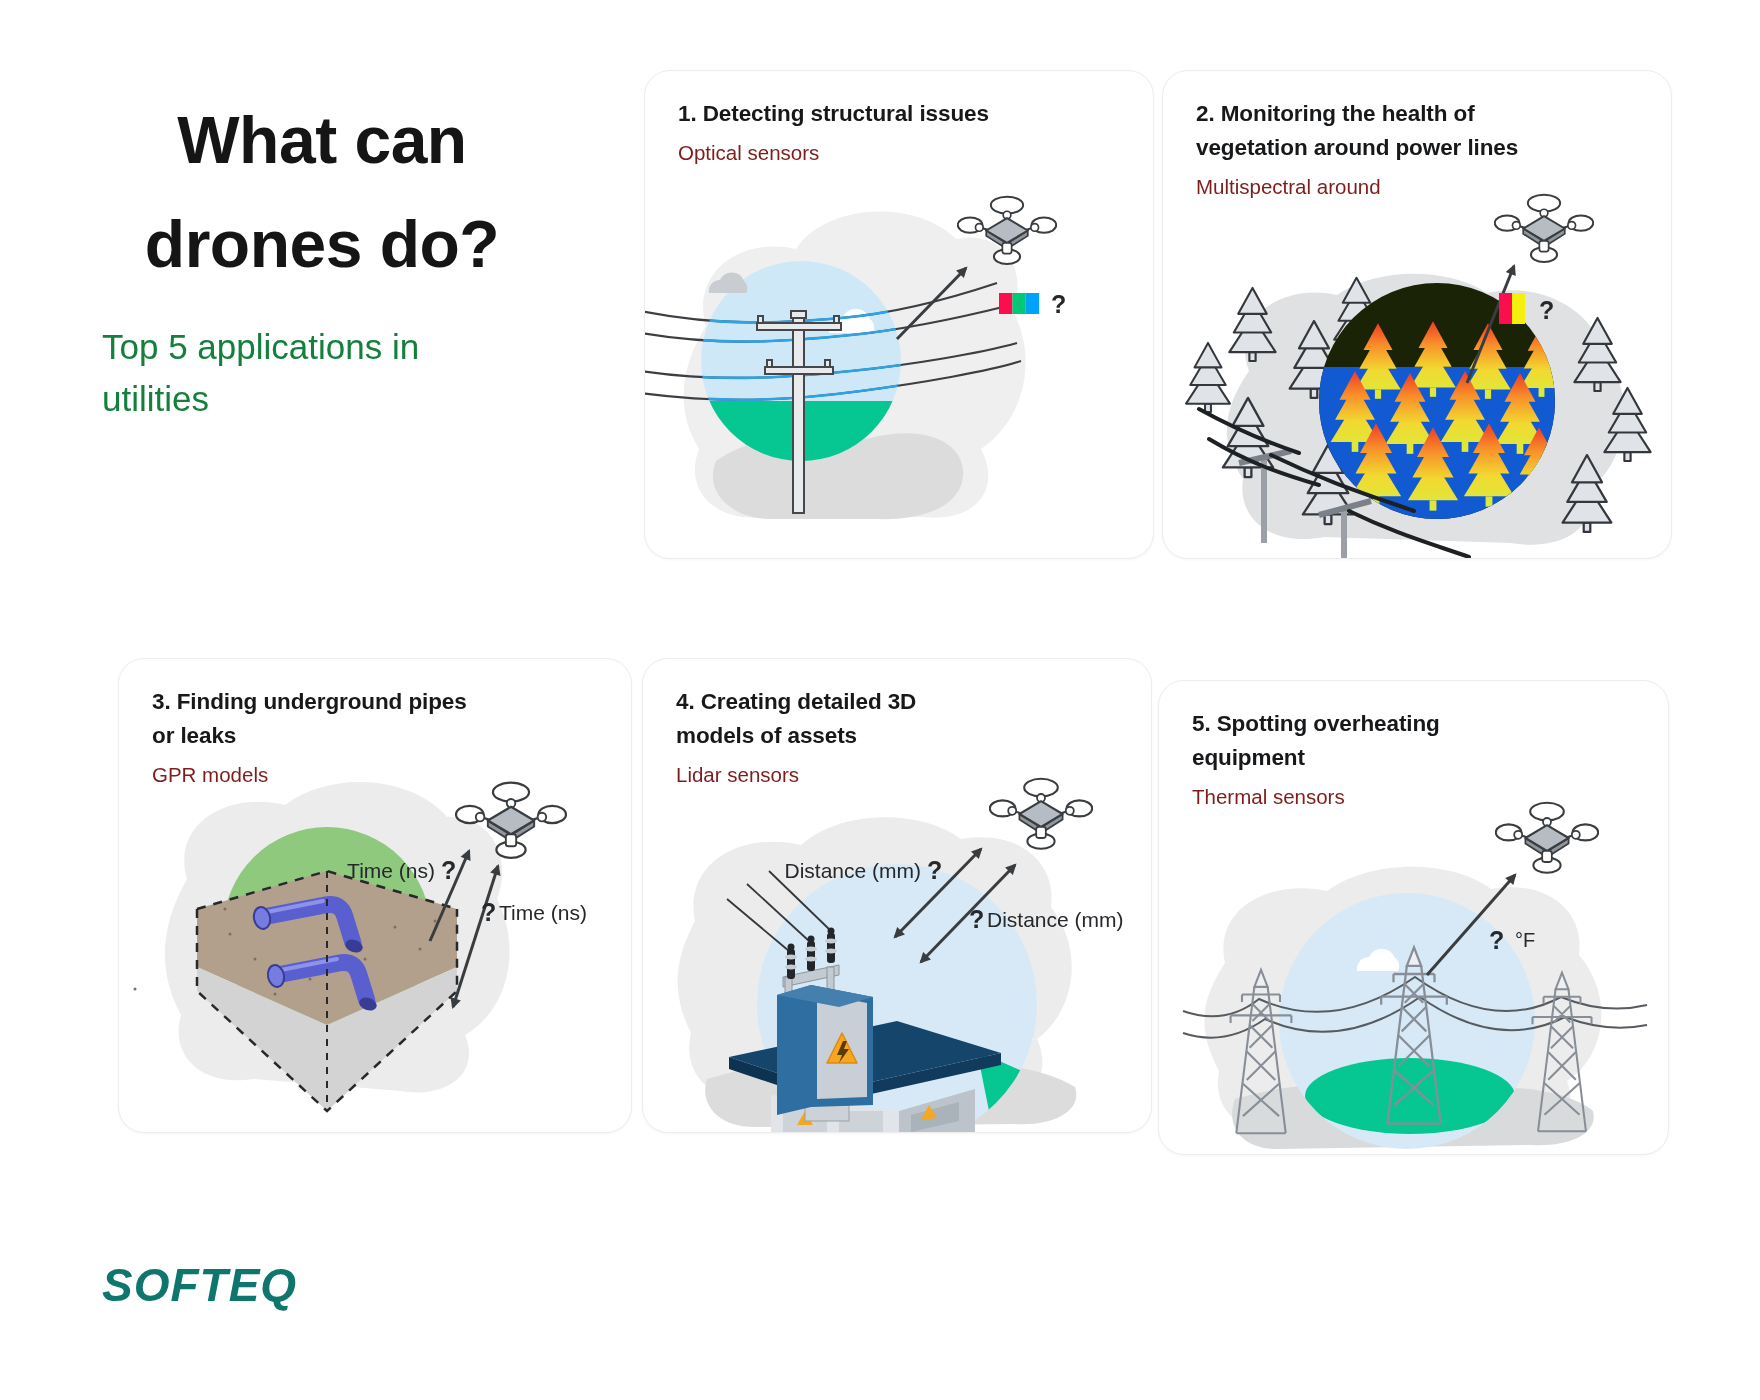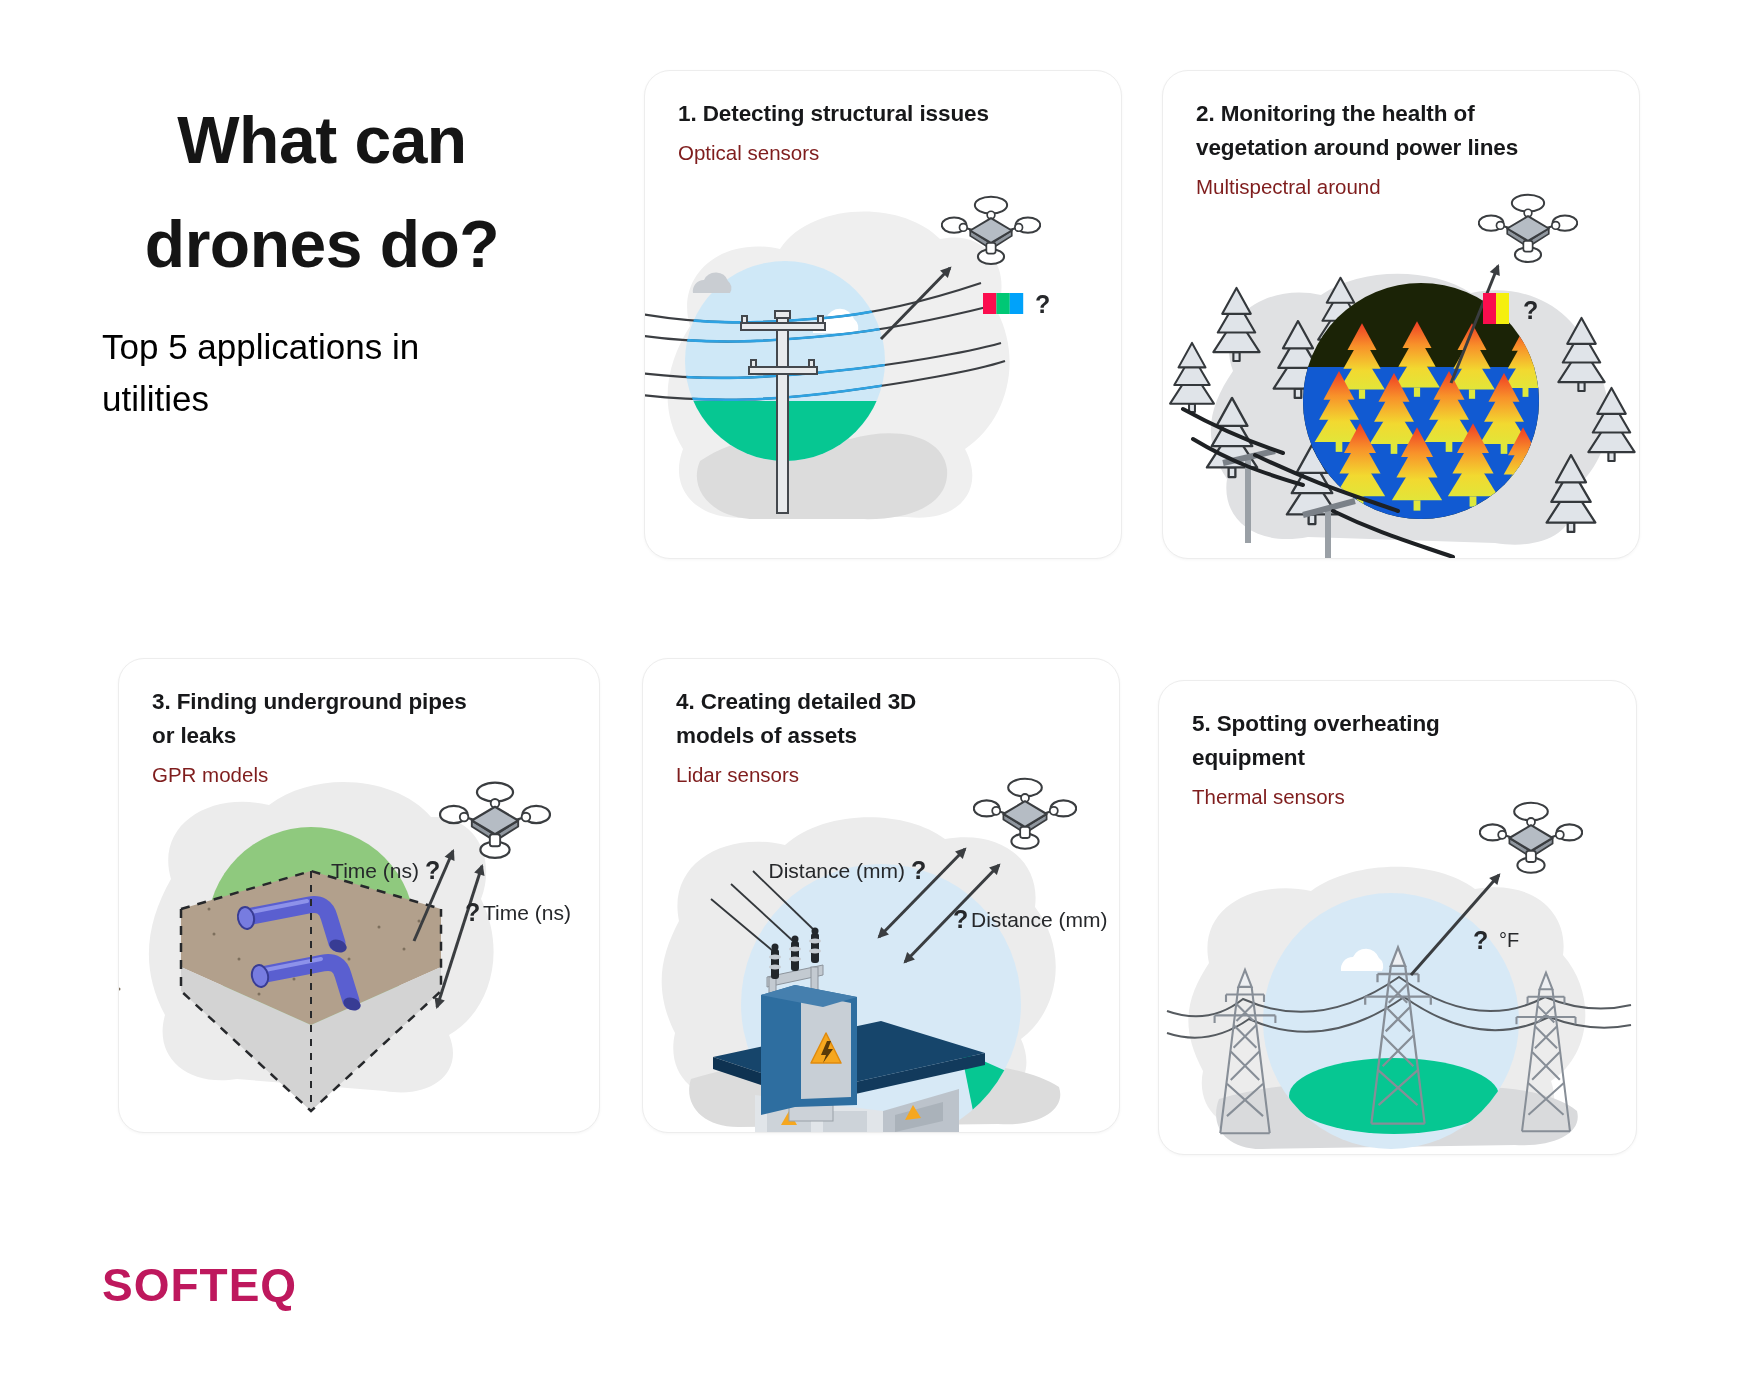--- a/index.html
+++ b/index.html
@@ -1,22 +1,22 @@
 <!DOCTYPE html>
 <html><head>
 <meta charset="utf-8">
 <style>
   html,body{margin:0;padding:0;background:#fff;}
   body{width:1760px;height:1400px;position:relative;font-family:"Liberation Sans","DejaVu Sans",sans-serif;overflow:hidden;}
   .stage{position:absolute;inset:0;}
   .intro{position:absolute;left:102px;top:88px;width:440px;}
   .intro h1{margin:0;font-size:66px;font-weight:800;color:#151515;line-height:1.58;letter-spacing:-0.5px;text-align:center;}
-  .intro .subtitle{margin-top:24px;font-size:35px;color:#000000;line-height:1.5;max-width:400px;}
-  .logo{position:absolute;left:102px;top:1258px;font-size:46px;font-weight:800;color:#be185d;letter-spacing:1px;}
-  .card{position:absolute;background:#fff;border:1.5px solid #ededed;border-radius:26px;box-shadow:0 1px 3px rgba(0,0,0,.04);overflow:hidden;}
+  .intro .subtitle{margin-top:24px;font-size:35px;color:#15803d;line-height:1.5;max-width:400px;}
+  .logo{position:absolute;left:102px;top:1258px;font-size:46px;font-weight:800;font-style:italic;color:#0f766e;letter-spacing:1px;}
+  .card{position:absolute;background:#fff;border:1.5px solid #ededed;border-radius:26px;box-shadow:0 1px 3px rgba(0,0,0,.04);overflow:hidden;padding-left:32px;}
   #card1{left:644px;top:70px;width:476px;height:487px;}
   #card2{left:1162px;top:70px;width:476px;height:487px;}
   #card3{left:118px;top:658px;width:480px;height:473px;}
   #card4{left:642px;top:658px;width:476px;height:473px;}
   #card5{left:1158px;top:680px;width:477px;height:473px;}
   .card-head{position:absolute;left:33px;top:26px;z-index:3;}
   .card-title{font-size:22.5px;font-weight:700;color:#17181a;line-height:1.5;letter-spacing:-0.1px;}
   .title-w1{max-width:430px;}
   .title-w2{max-width:382px;}
   .title-w3{max-width:322px;}

